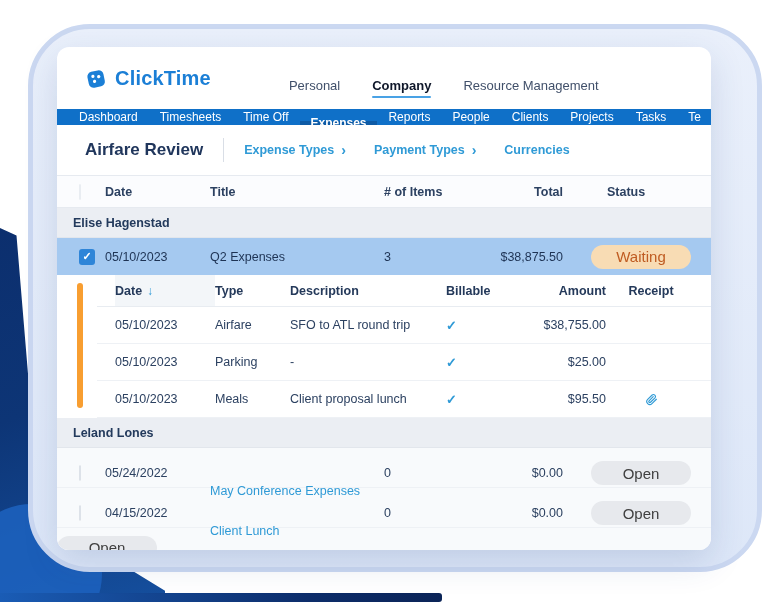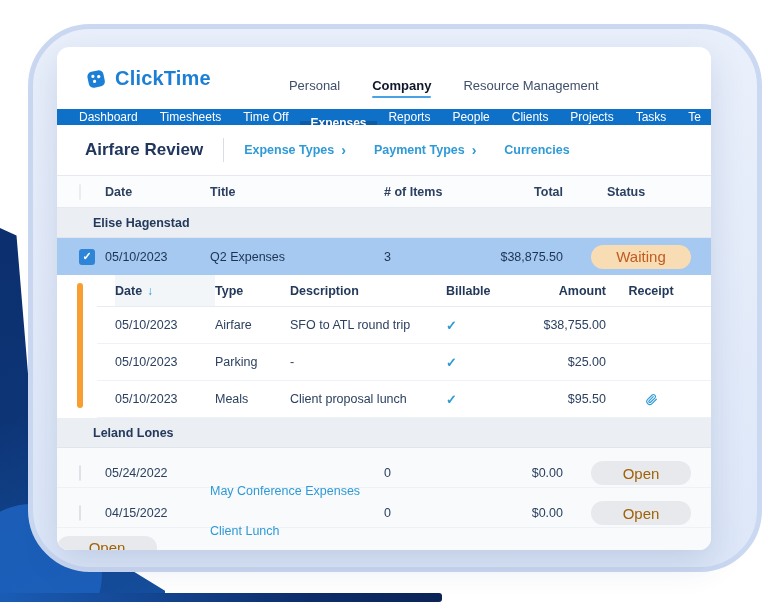--- a/index.html
+++ b/index.html
@@ -61,35 +61,35 @@
   
   .grid{display:grid;grid-template-columns:48px 105px 168px 115px 78px 1fr;align-items:center;}
   .tbl-header{
     height:31px;border-top:1px solid #e6eaf0;border-bottom:1px solid #e6eaf0;
     background:#fbfcfe;font-size:12.5px;font-weight:bold;color:#2c4161;
   }
   .c-items{padding-left:6px;}
   .c-total{text-align:right;padding-right:8px;}
   .c-status{padding-left:36px;}
   .group-header{
-    height:29px;background:#ebeef3;display:flex;align-items:center;padding-left:36px;
+    height:29px;background:#ebeef3;display:flex;align-items:center;padding-left:16px;
     font-size:12.5px;font-weight:bold;color:#233a5c;border-bottom:1px solid #e2e6ec;
   }
   .row{font-size:12.5px;color:#2c4161;}
   .row.selected{background:#a5c9f0;height:37px;color:#1e3354;}
   .row.summary{height:39px;background:#f8fafc;border-bottom:1px solid #eef1f5;}
   .cb{width:16px;height:16px;border-radius:3px;margin-left:22px;box-sizing:border-box;}
   .cb.unchecked{background:#fff;border:1px solid #dde2e9;}
   .cb.faint{background:#fdfdfe;border:1px solid #e9edf2;}
   .cb.checked{background:#2e85d8;display:flex;align-items:center;justify-content:center;
     color:#fff;font-size:11px;font-weight:bold;}
   .badge{width:100px;height:24px;border-radius:12px;display:flex;align-items:center;
     justify-content:center;font-size:15px;margin:0 auto;}
   .badge.waiting{background:#f8dcb4;color:#bf5b21;}
-  .badge.open{background:#e7e9ed;color:#a16207;}
+  .badge.open{background:#e7e9ed;color:#404040;}
   .row-link{color:#2f9ad6;margin-top:36px;}
   
   .sub-wrap{position:relative;background:#fff;}
   .accent-bar{position:absolute;left:20px;top:8px;bottom:10px;width:6px;border-radius:3px;background:#f89e31;}
   .sub-tbl{margin-left:40px;width:620px;}
   .sub-grid{display:grid;grid-template-columns:100px 75px 140px 86px 90px 90px;
     padding-left:18px;align-items:center;box-sizing:border-box;}
   .sub-header{height:32px;font-size:12.5px;font-weight:bold;color:#24395a;border-bottom:1px solid #e8ecf1;}
   .hdr-date{background:#f3f6f9;align-self:stretch;display:flex;align-items:center;gap:5px;}
   .sort-arrow{color:#2f9ad6;font-size:12px;font-weight:bold;}

